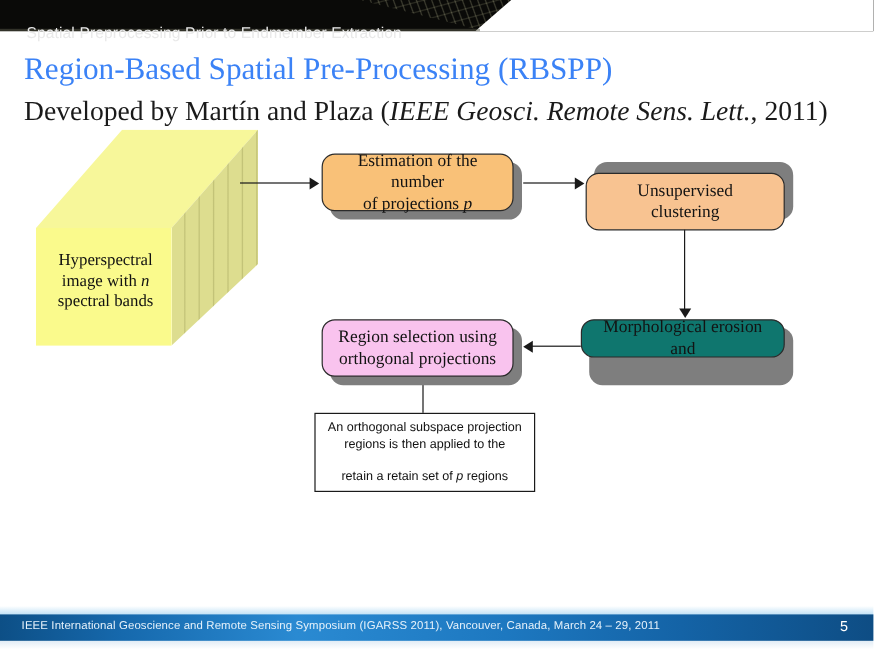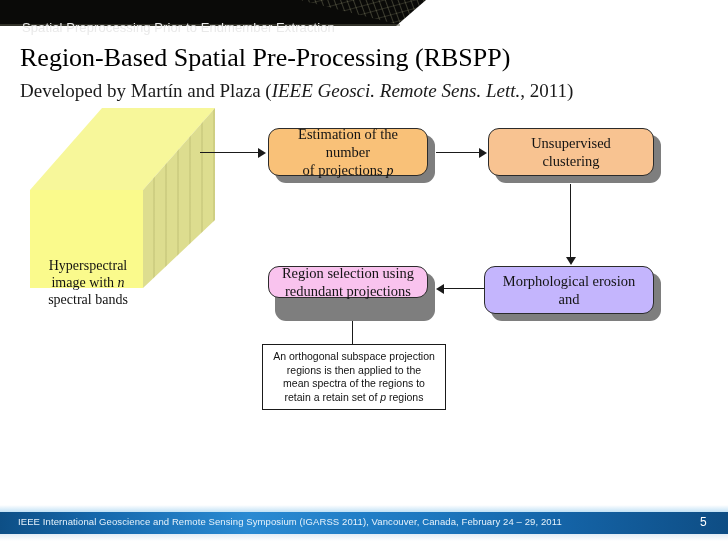--- a/index.html
+++ b/index.html
@@ -64,28 +64,28 @@
     background: #5a5a4a;
     opacity: 0.5;
   }
 
   
   #slide-title {
     position: absolute;
     left: 20px; top: 43px;
     font-family: "Liberation Serif", serif;
     font-size: 26px;
-    color: #000000;
+    color: #3b82f6;
     white-space: nowrap;
   }
   #slide-subtitle {
     position: absolute;
     left: 20px; top: 80px;
     font-family: "Liberation Serif", serif;
-    font-size: 19px;
+    font-size: 23px;
     color: #1a1a1a;
     white-space: nowrap;
   }
   #slide-subtitle .journal { font-style: italic; }
 
   
   #cube {
     position: absolute;
     left: 30px; top: 108px;
     width: 185px; height: 180px;
@@ -124,21 +124,20 @@
   }
   #cube-label {
     position: absolute;
     left: 33px; top: 209px;
     width: 110px;
     text-align: center;
     font-family: "Liberation Serif", serif;
     font-size: 14px;
     line-height: 17px;
     color: #111111;
-    margin-top: 48px;
   }
   #cube-label .var { font-style: italic; }
 
   
   .flow-box {
     position: absolute;
     border: 1.3px solid #2b2b2b;
     border-radius: 11px;
     box-sizing: border-box;
     font-family: "Liberation Serif", serif;
@@ -153,25 +152,25 @@
     z-index: 4;
   }
   .flow-shadow {
     position: absolute;
     border-radius: 11px;
     background: #7e7e7e;
     z-index: 3;
   }
   .box-est    { left: 268px; top: 128px; width: 160px; height: 48px; background: #f9c178; }
   .sh-est     { left: 275px; top: 135px; width: 160px; height: 48px; }
-  .box-unsup  { left: 488px; top: 128px; width: 166px; height: 48px; background: #f8c391; }
+  .box-unsup  { left: 488px; top: 144px; width: 166px; height: 48px; background: #f8c391; }
   .sh-unsup   { left: 495px; top: 135px; width: 166px; height: 48px; }
-  .box-region { left: 268px; top: 266px; width: 160px; height: 32px; background: #f9c3ee; }
+  .box-region { left: 268px; top: 266px; width: 160px; height: 48px; background: #f9c3ee; }
   .sh-region  { left: 275px; top: 273px; width: 160px; height: 48px; }
-  .box-morph  { left: 484px; top: 266px; width: 170px; height: 48px; background: #c4b5fd; }
+  .box-morph  { left: 484px; top: 266px; width: 170px; height: 32px; background: #0f766e; }
   .sh-morph   { left: 491px; top: 273px; width: 170px; height: 48px; }
   .flow-box .var { font-style: italic; }
 
   
   #caption-box {
     position: absolute;
     left: 262px; top: 344px;
     width: 184px; height: 66px;
     border: 1px solid #1a1a1a;
     box-sizing: border-box;
@@ -308,36 +307,36 @@
   <div>
     <span>Unsupervised</span><br>
     <span>clustering</span>
   </div>
 </div>
 
 <div class="flow-shadow sh-region"></div>
 <div class="flow-box box-region">
   <div>
     <span>Region selection using</span><br>
-    <span>redundant projections</span>
+    <span>orthogonal projections</span>
   </div>
 </div>
 
 <div class="flow-shadow sh-morph"></div>
 <div class="flow-box box-morph">
   <div>
     <span>Morphological erosion and</span><br>
   </div>
 </div>
 
 <div id="caption-box">
   <div>
     <span>An orthogonal subspace projection</span><br>
     <span>regions is then applied to the</span><br>
-    <span>mean spectra of the regions to</span><br>
+    <br>
     <span>retain a retain set of </span><span class="var">p</span><span> regions</span>
   </div>
 </div>
 
 <div id="footer-glow"></div>
 <div id="footer-bar"></div>
-<div id="footer-text">IEEE International Geoscience and Remote Sensing Symposium (IGARSS 2011), Vancouver, Canada, February 24 – 29, 2011</div>
+<div id="footer-text">IEEE International Geoscience and Remote Sensing Symposium (IGARSS 2011), Vancouver, Canada, March 24 – 29, 2011</div>
 <div id="footer-page">5</div>
 
 </body></html>

